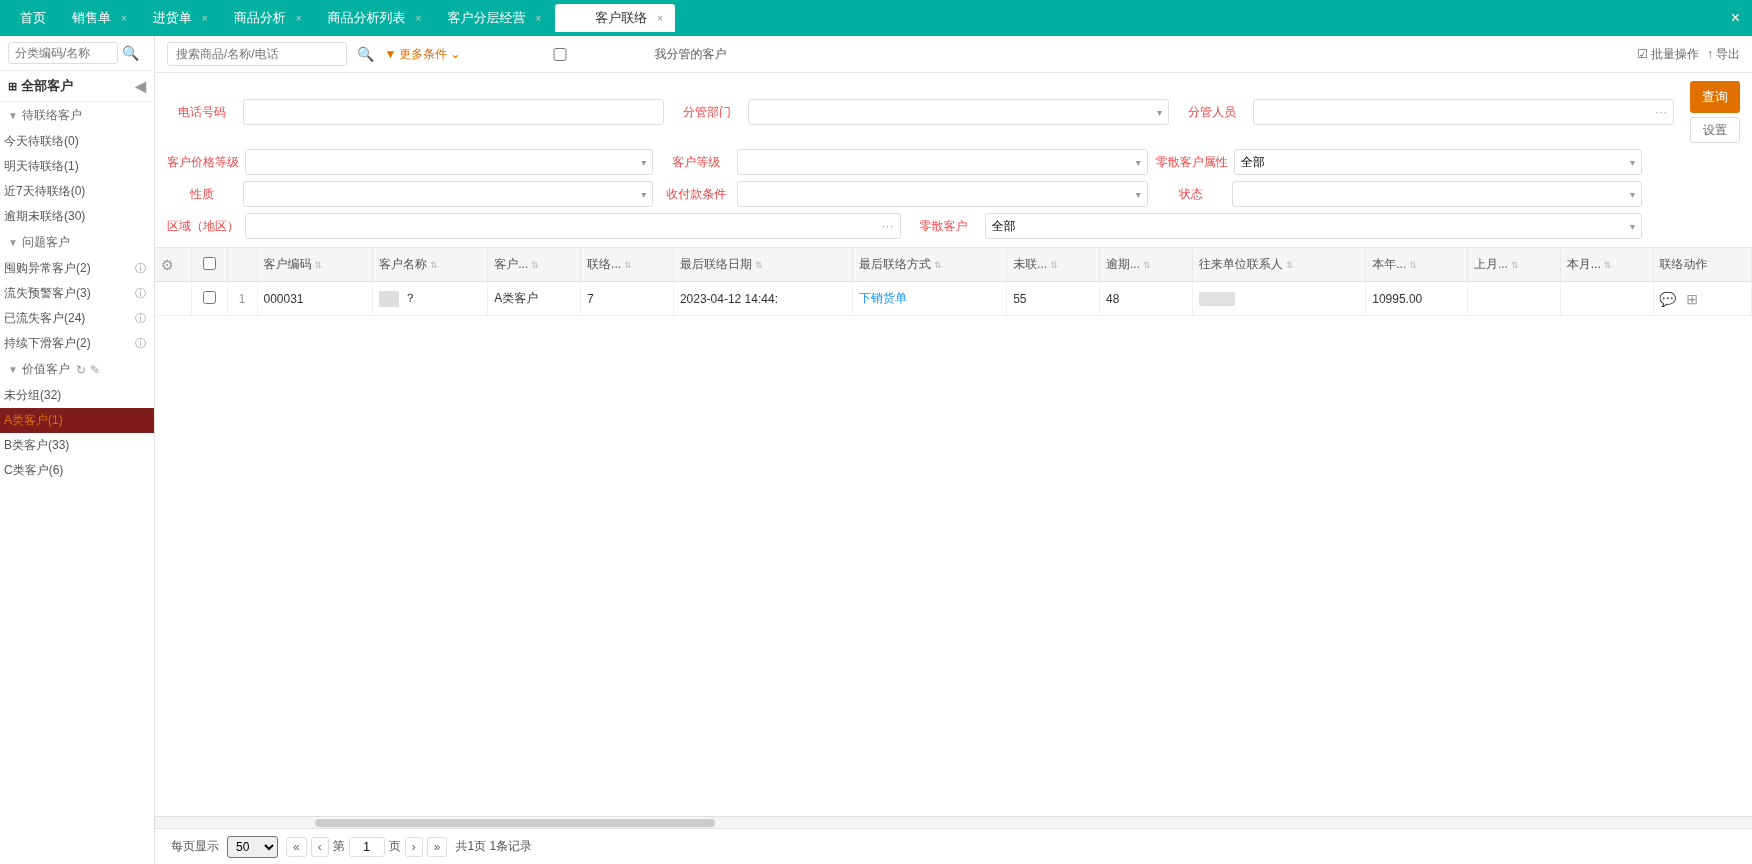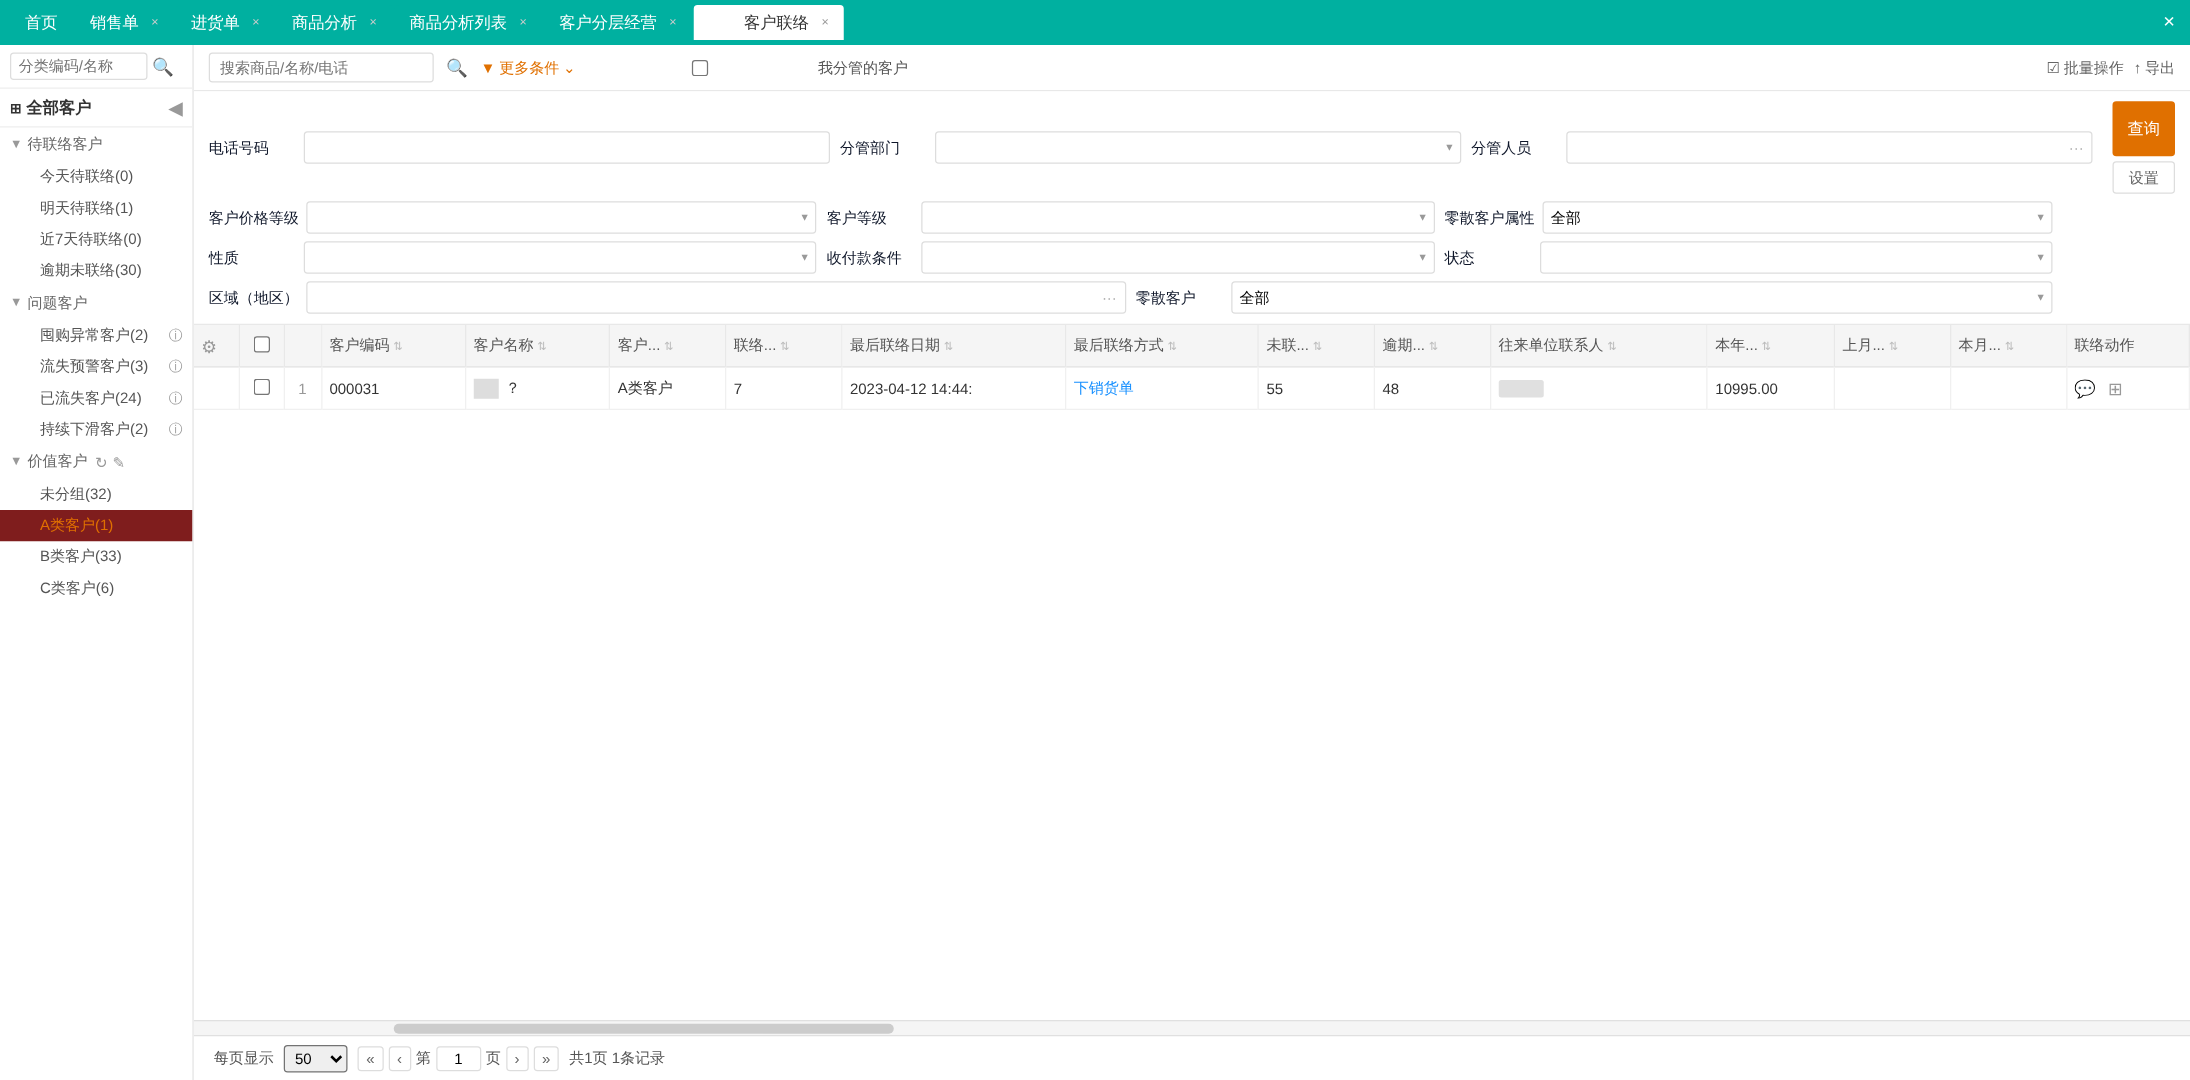--- a/index.html
+++ b/index.html
@@ -80,21 +80,21 @@
       color: #666;
       display: flex;
       align-items: center;
       gap: 4px;
       cursor: pointer;
       font-size: 12px;
     }
     .sidebar-group-title .arrow { font-size: 10px; color: #999; }
 
     .sidebar-item {
-      padding: 4px 8px 4px 32px;
+      padding: 4px 8px 4px 4px;
       color: #555;
       cursor: pointer;
       font-size: 12px;
       display: flex;
       align-items: center;
       justify-content: space-between;
     }
     .sidebar-item.active { background: #7f1d1d; color: #e07000; }
     .sidebar-item .item-info { color: #999; font-size: 11px; }
 
@@ -144,25 +144,25 @@
       margin-bottom: 6px;
     }
     .filter-row:last-child { margin-bottom: 0; }
     .filter-field {
       display: flex;
       align-items: center;
       gap: 6px;
       flex: 1;
     }
     .filter-label {
-      color: #0f172a;
+      color: #ef4444;
       font-size: 12px;
       white-space: nowrap;
       min-width: 70px;
-      text-align: left;
+      text-align: center;
     }
     .filter-input {
       flex: 1;
       border: 1px solid #ddd;
       border-radius: 3px;
       padding: 3px 6px;
       font-size: 12px;
       outline: none;
       height: 26px;
     }
@@ -185,21 +185,21 @@
 
     
     .query-btn {
       background: #e07000;
       color: #fff;
       border: none;
       border-radius: 3px;
       padding: 5px 4px;
       font-size: 13px;
       cursor: pointer;
-      height: 44px;
+      height: 32px;
     }
     .setting-btn {
       background: #fff;
       color: #666;
       border: 1px solid #ddd;
       border-radius: 3px;
       padding: 4px 12px;
       font-size: 12px;
       cursor: pointer;
       height: 26px;

